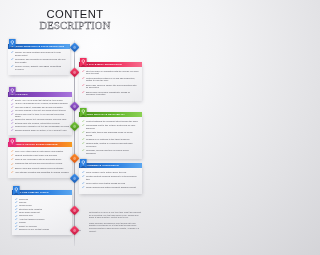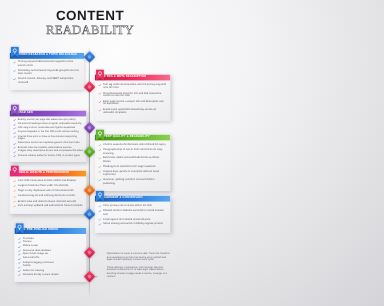--- a/index.html
+++ b/index.html
@@ -19,21 +19,21 @@
   .title-block {
     position: absolute;
     top: 9px;
     left: 0;
     width: 150px;
     text-align: center;
     z-index: 40;
   }
   .title-line1, .title-line3 {
     font-family: "Liberation Sans", sans-serif;
-    font-weight: bold;
+    font-weight: normal;
     font-size: 11.2px;
     letter-spacing: 0.4px;
     color: #1b1b20;
     line-height: 11px;
     display: block;
   }
   .title-line2 {
     font-family: "Liberation Serif", serif;
     font-size: 10.6px;
     letter-spacing: 0.2px;
@@ -153,21 +153,21 @@
     margin-bottom: 2.6px;
     letter-spacing: 0.01px;
   }
   .para:last-child { margin-bottom: 0; }
 </style>
 </head>
 <body>
 
 <div class="title-block">
   <span class="title-line1">CONTENT</span>
-  <span class="title-line2">READABILITY</span>
+  <span class="title-line2">DESCRIPTION</span>
 </div>
 
 <div class="spine"></div>
 
 <div class="node" style="top:44px;  background:linear-gradient(135deg,#3d91ef,#1f5fb5);"></div>
 <div class="node" style="top:68.5px;background:linear-gradient(135deg,#f7436c,#c91b45);"></div>
 <div class="node" style="top:103px; background:linear-gradient(135deg,#9b5ed2,#6d36a4);"></div>
 <div class="node" style="top:122.5px;background:linear-gradient(135deg,#76c63c,#4a9118);"></div>
 <div class="node" style="top:155px; background:linear-gradient(135deg,#fa8c2c,#e05a12);"></div>
 <div class="node" style="top:175px; background:linear-gradient(135deg,#3d91ef,#1f5fb5);"></div>

